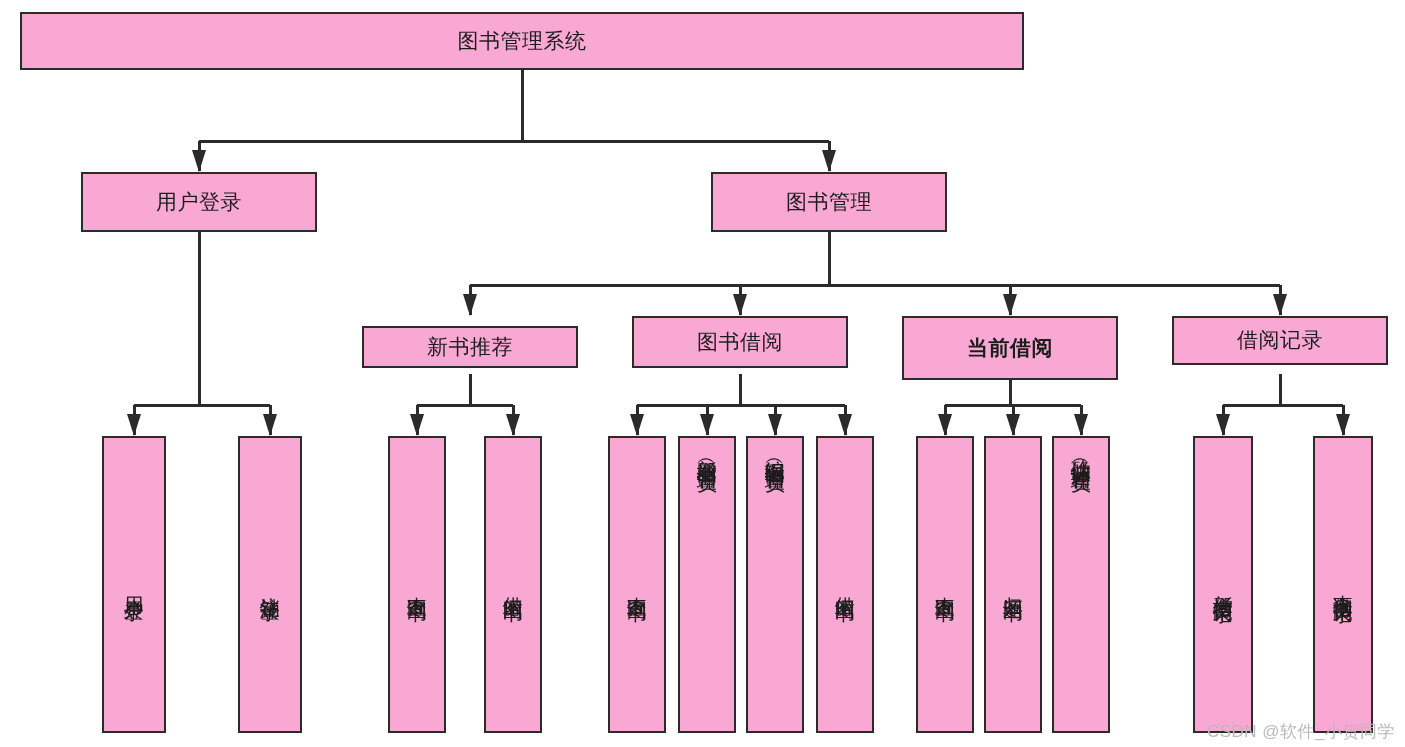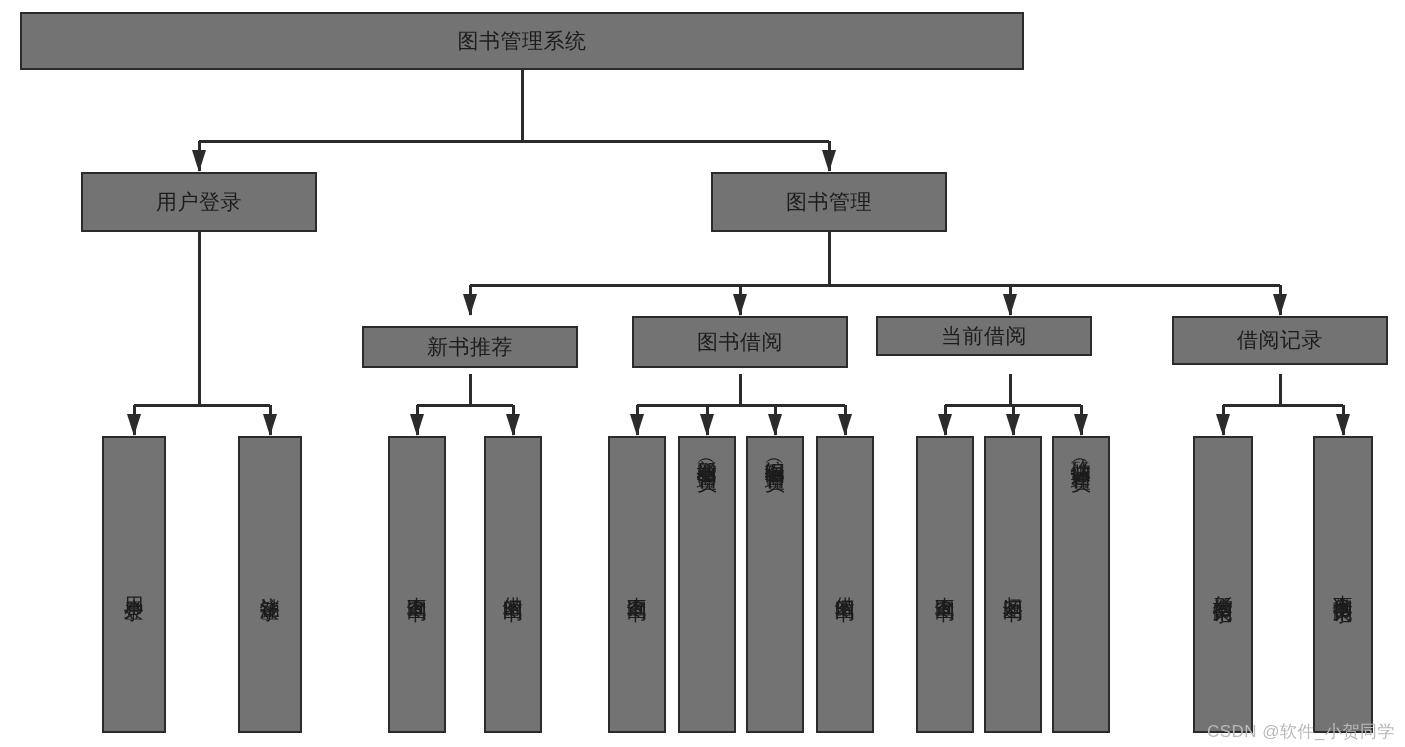--- a/index.html
+++ b/index.html
@@ -16,21 +16,21 @@
     position: relative;
   }
   #diagram-root {
     position: relative;
     width: 1405px;
     height: 747px;
   }
   .node {
     position: absolute;
     box-sizing: border-box;
-    background: #737373;
+    background: #f9a8d4;
     border: 2px solid #2b2b2b;
     display: flex;
     align-items: center;
     justify-content: center;
     overflow: hidden;
   }
   .node-label {
     color: #1c1c1c;
     font-size: 21px;
     line-height: 1.08;
@@ -143,21 +143,21 @@
       </div>
       <div class="node horizontal" style="left: 711px; top: 172px; width: 236px; height: 60px;">
         <span class="node-label">图书管理</span>
       </div>
       <div class="node horizontal" style="left: 362px; top: 326px; width: 216px; height: 42px;">
         <span class="node-label">新书推荐</span>
       </div>
       <div class="node horizontal" style="left: 632px; top: 316px; width: 216px; height: 52px;">
         <span class="node-label">图书借阅</span>
       </div>
-      <div class="node horizontal" style="left: 876px; top: 316px; width: 216px; height: 40px;">
+      <div class="node horizontal" style="left: 902px; top: 316px; width: 216px; height: 64px; font-weight: bold;">
         <span class="node-label">当前借阅</span>
       </div>
       <div class="node horizontal" style="left: 1172px; top: 316px; width: 216px; height: 49px;">
         <span class="node-label">借阅记录</span>
       </div>
       <div class="node vertical centered" style="left: 102px; top: 436px; width: 64px; height: 297px;">
         <span class="node-label">用户登录</span>
       </div>
       <div class="node vertical centered" style="left: 238px; top: 436px; width: 64px; height: 297px;">
         <span class="node-label">注销登录</span>

